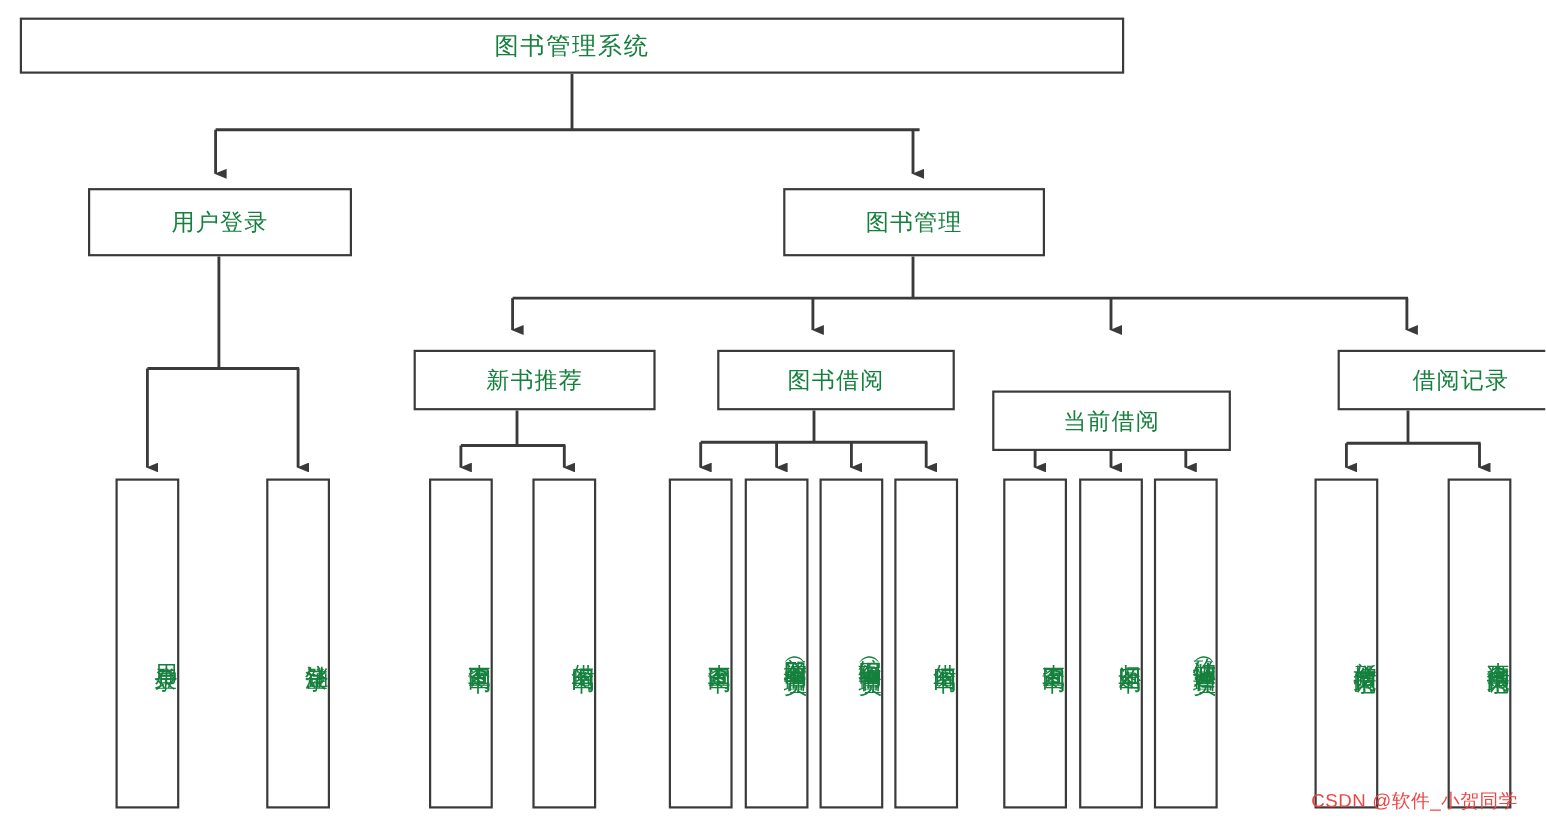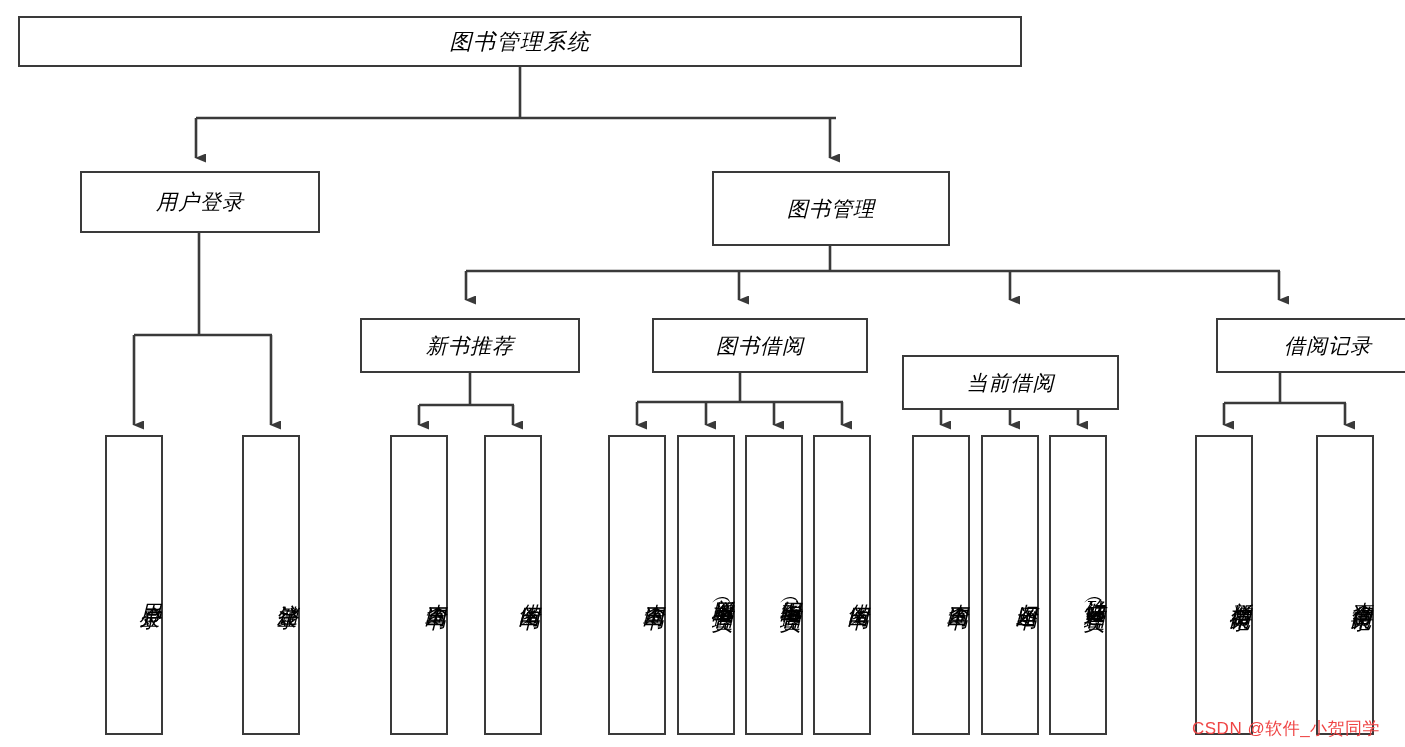--- a/index.html
+++ b/index.html
@@ -23,23 +23,22 @@
     pointer-events:none;
   }
   .node{
     position:absolute;
     box-sizing:border-box;
     background:#ffffff;
     border:2px solid #3a3a3a;
     display:flex;
     align-items:center;
     justify-content:center;
-    color:#000000;
+    color:#15803d;
     z-index:2;
-    font-style:italic;
   }
   .node.horiz{
     font-size:21px;
     letter-spacing:1px;
     white-space:nowrap;
   }
   .node.title{
     font-size:22px;
     letter-spacing:1.5px;
   }
@@ -124,25 +123,25 @@
     </g>
   </svg>
 
   <div class="node horiz title" style="left:18px;top:16px;width:1004px;height:51px;">
     <span>图书管理系统</span>
   </div>
 
   <div class="node horiz" style="left:80px;top:171px;width:240px;height:62px;">
     <span>用户登录</span>
   </div>
-  <div class="node horiz" style="left:712px;top:171px;width:238px;height:75px;text-align:center;">
+  <div class="node horiz" style="left:712px;top:171px;width:238px;height:62px;text-align:center;">
     <span>图书管理</span>
   </div>
 
-  <div class="node horiz" style="left:360px;top:318px;width:220px;height:55px;text-align:center;">
+  <div class="node horiz" style="left:376px;top:318px;width:220px;height:55px;text-align:center;">
     <span>新书推荐</span>
   </div>
   <div class="node horiz" style="left:652px;top:318px;width:216px;height:55px;">
     <span>图书借阅</span>
   </div>
   <div class="node horiz" style="left:902px;top:318px;width:217px;height:55px;margin-top:37px;">
     <span>当前借阅</span>
   </div>
   <div class="node horiz" style="left:1216px;top:318px;width:224px;height:55px;">
     <span>借阅记录</span>

